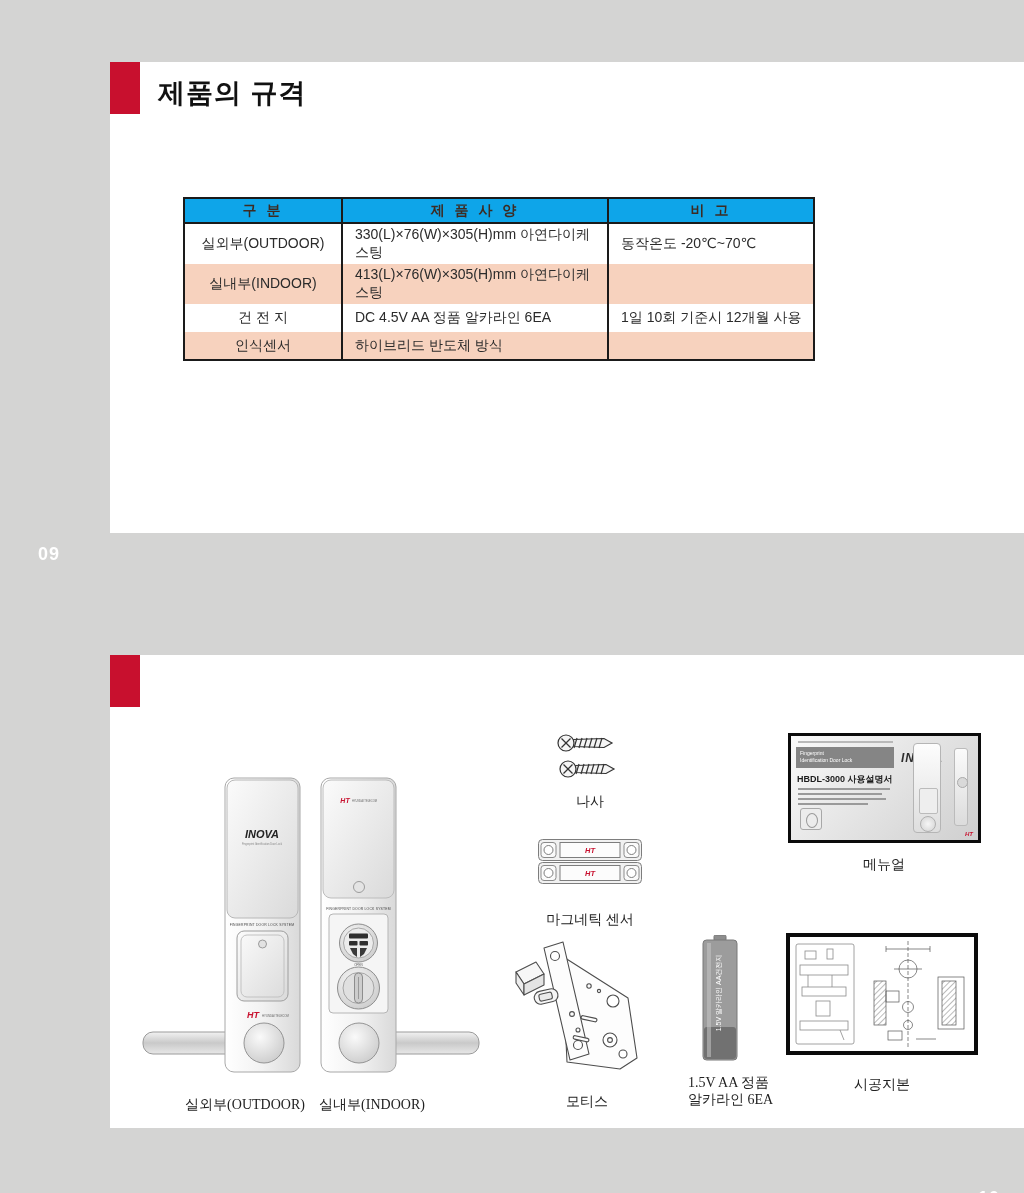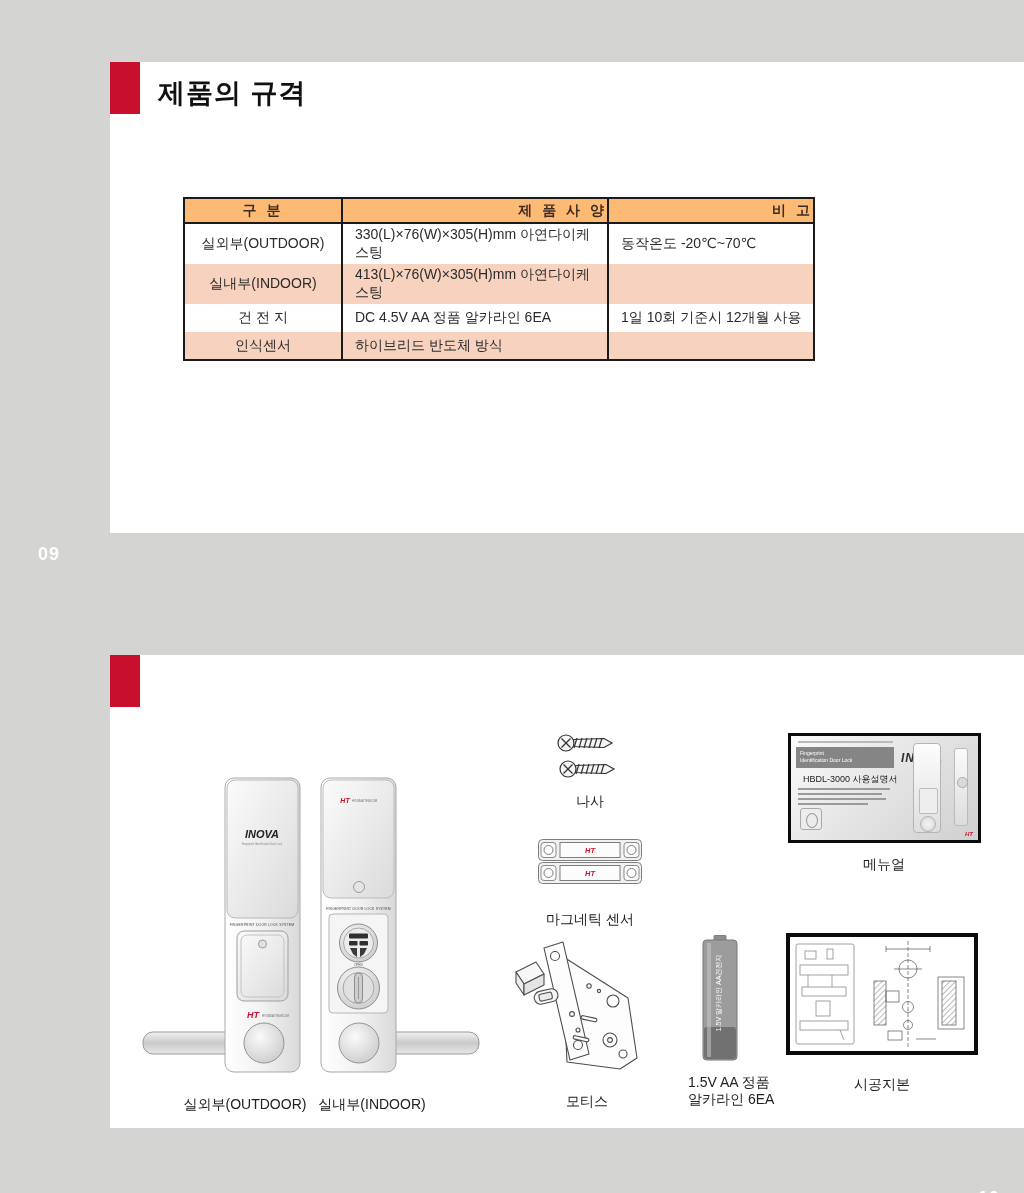--- a/index.html
+++ b/index.html
@@ -19,46 +19,46 @@
   .page-num { position:absolute; color:#ffffff; font-size:18px; font-weight:bold; letter-spacing:1px; }
   .page-num-09 { left:38px;  top:544px; }
   .page-num-10 { left:978px; top:1140px;margin-top:48px; }
 
   
   table.spec { position:absolute; left:73px; top:135px; width:630px;
     border-collapse:collapse; table-layout:fixed; border:2px solid #1a1a1a;
     font-size:14px; color:#2b2b2b; }
   table.spec col.c1 { width:158px; } table.spec col.c2 { width:266px; } table.spec col.c3 { width:206px; }
   table.spec th {
-    background:#fdba74; height:25px; font-size:14px; font-weight:bold; color:#3d2b22;
+    background:#0ea5e9; height:25px; font-size:14px; font-weight:bold; color:#3d2b22;
     letter-spacing:3px; border-bottom:2px solid #1a1a1a;
   }
-  table.spec th + th, table.spec td + td { border-left:2px solid #1a1a1a;text-align:right; }
+  table.spec th + th, table.spec td + td { border-left:2px solid #1a1a1a; }
   table.spec td { height:28px; padding:2px 0; }
   table.spec tr.alt td { background:#f7d2be; }
   table.spec td.cat { text-align:center; }
   table.spec td.spec-val, table.spec td.note-val { text-align:left; padding-left:12px; padding-right:4px; }
   table.spec tr.tall td { height:34px; }
   td.multiline { white-space:pre-line; line-height:1.25; }
 
   
   .comp { position:absolute; }
-  .comp-label { position:absolute; width:130px; text-align:center; font-size:14px; color:#222; }
+  .comp-label { position:absolute; width:130px; text-align:center; font-size:14px; color:#222;font-family:Liberation Serif, serif; }
   .comp-label.left-align { text-align:left; }
   svg text { font-family:"Liberation Sans","DejaVu Sans",sans-serif; }
 
   
   .manual-box { position:absolute; left:678px; top:78px; width:193px; height:110px;
     border:3px solid #0b0b0b; background:linear-gradient(135deg,#fafafa 0%,#e2e2e2 55%,#cfcfcf 100%); }
   .manual-box .topline { position:absolute; left:7px; top:5px; width:95px; height:2px; background:#b9b9b9; }
   .manual-box .band { position:absolute; left:5px; top:11px; width:98px; height:21px; background:#858585;
     color:#fff; font-size:5px; line-height:1.3; padding:3px 4px; }
   .manual-box .brand { position:absolute; left:110px; top:15px; font-size:12px; font-weight:bold;
     color:#2e2e2e; letter-spacing:1px; font-style:italic; }
-  .manual-box .mtitle { position:absolute; left:12px; top:37px; font-size:9px; font-weight:normal; color:#1c1c1c; }
+  .manual-box .mtitle { position:absolute; left:6px; top:37px; font-size:9px; font-weight:bold; color:#1c1c1c; }
   .manual-box .bullets { position:absolute; left:7px; top:52px; }
   .manual-box .bullets i { display:block; width:92px; height:2px; background:#9a9a9a; margin-bottom:3px; }
   .manual-box .bullets i:nth-child(2){ width:84px; } .manual-box .bullets i:nth-child(3){ width:88px; } .manual-box .bullets i:nth-child(4){ width:70px; }
   .manual-box .fp { position:absolute; left:9px; top:72px; width:22px; height:22px; background:#ececec;
     border:1px solid #a8a8a8; border-radius:3px; }
   .manual-box .fp::after { content:""; position:absolute; left:5px; top:4px; width:10px; height:13px;
     border:1.5px solid #9a9a9a; border-radius:50%; }
   .manual-box .locka { position:absolute; left:122px; top:7px; width:28px; height:90px; background:linear-gradient(#fdfdfd,#dedede);
     border:1px solid #b5b5b5; border-radius:4px; }
   .manual-box .locka::before { content:""; position:absolute; left:5px; top:44px; width:17px; height:24px;

